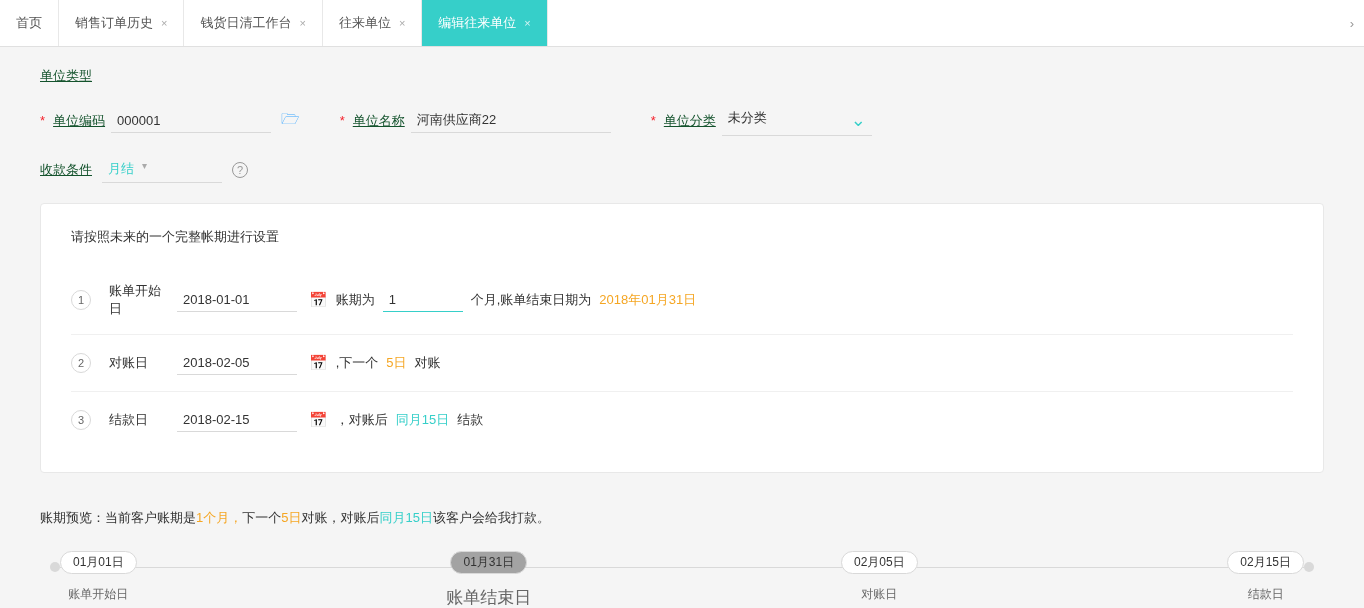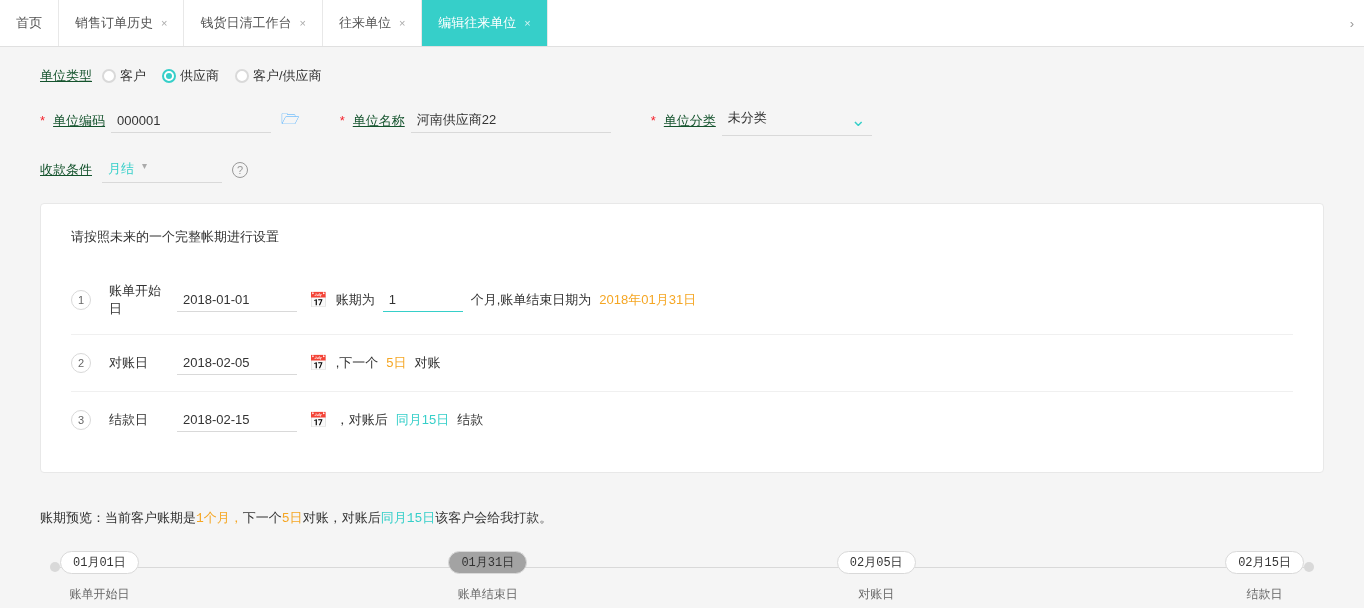--- a/index.html
+++ b/index.html
@@ -211,21 +211,20 @@
       font-size: 13px;
       color: #333;
     }
     .highlight-orange { color: #f5a623; }
     .highlight-teal { color: #36cfc9; }
 
     
     .preview-section {
       margin-top: 20px;
       padding: 16px 0 0 0;
-      font-family: Liberation Mono, monospace;
     }
     .preview-text {
       font-size: 13px;
       color: #333;
       margin-bottom: 24px;
     }
     .timeline-node {
       display: flex;
       flex-direction: column;
       align-items: center;
@@ -263,34 +262,20 @@
   </div>
   <div class="tab-arrow">
     <span>›</span>
   </div>
 </div>
 
 <div class="content">
 
   <div class="form-row">
     <span class="form-label">单位类型</span>
-    <div class="radio-group">
-      <div class="radio-item">
-        <div class="radio-circle"></div>
-        <span>客户</span>
-      </div>
-      <div class="radio-item">
-        <div class="radio-circle checked"></div>
-        <span>供应商</span>
-      </div>
-      <div class="radio-item">
-        <div class="radio-circle"></div>
-        <span>客户/供应商</span>
-      </div>
-    </div>
   </div>
 
   <div class="form-row" style="gap: 40px;">
     <div class="field-group">
       <span class="required-star">*</span>
       <span class="form-label">单位编码</span>
       <input class="input-field input-code" type="text" value="000001" style="">
       <span class="cal-icon">🗁</span>
     </div>
     <div class="field-group">
@@ -368,21 +353,21 @@
 
       <div style="display: flex; justify-content: space-between; position: relative; z-index: 1;">
 
         <div class="timeline-node">
           <div style="border: 1px solid #d9d9d9; border-radius: 20px; padding: 2px 12px; font-size: 12px; background: #fff; white-space: nowrap;">01月01日</div>
           <div style="font-size: 12px; color: #666; margin-top: 6px;">账单开始日</div>
         </div>
 
         <div class="timeline-node">
           <div style="border: 1px solid #d9d9d9; border-radius: 20px; padding: 2px 12px; font-size: 12px; background: #a3a3a3; white-space: nowrap;">01月31日</div>
-          <div style="font-size: 12px; color: #666; margin-top: 6px;">账单结束日</div>
+          <div style="font-size: 17px; color: #666; margin-top: 6px;">账单结束日</div>
         </div>
 
         <div class="timeline-node">
           <div style="border: 1px solid #d9d9d9; border-radius: 20px; padding: 2px 12px; font-size: 12px; background: #fff; white-space: nowrap;">02月05日</div>
           <div style="font-size: 12px; color: #666; margin-top: 6px;">对账日</div>
         </div>
 
         <div class="timeline-node">
           <div style="border: 1px solid #d9d9d9; border-radius: 20px; padding: 2px 12px; font-size: 12px; background: #fff; white-space: nowrap;">02月15日</div>
           <div style="font-size: 12px; color: #666; margin-top: 6px;">结款日</div>

